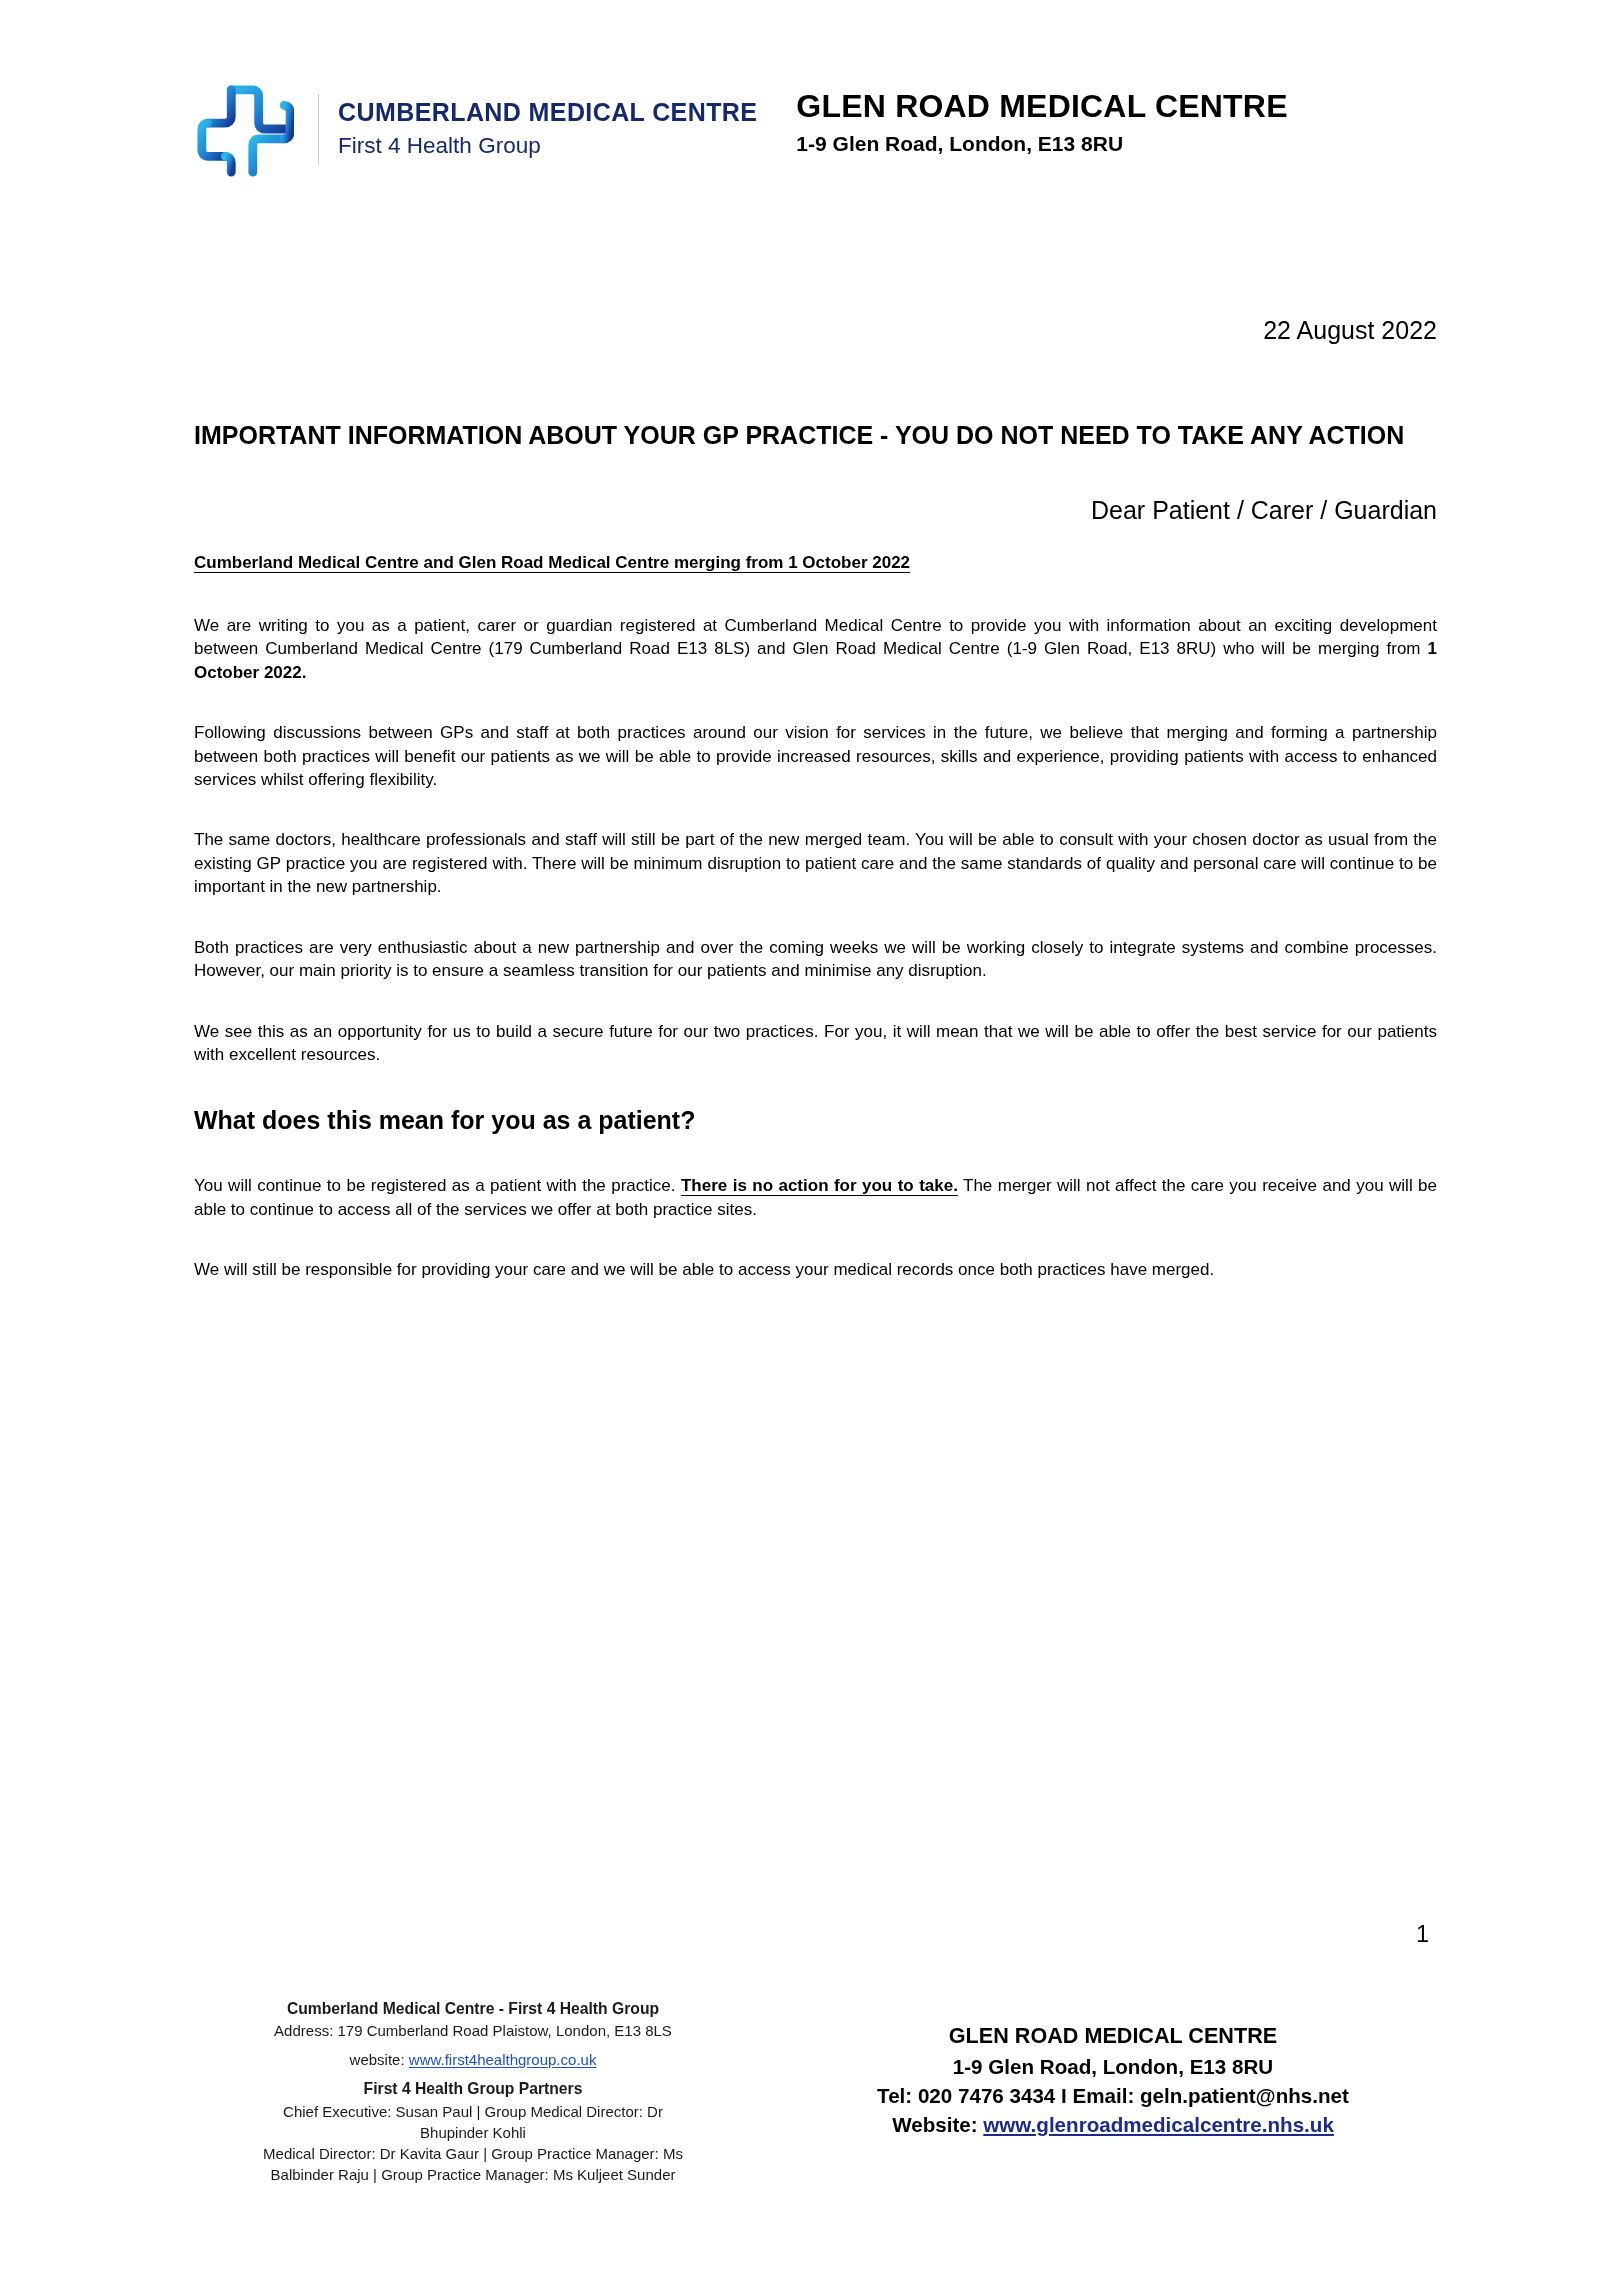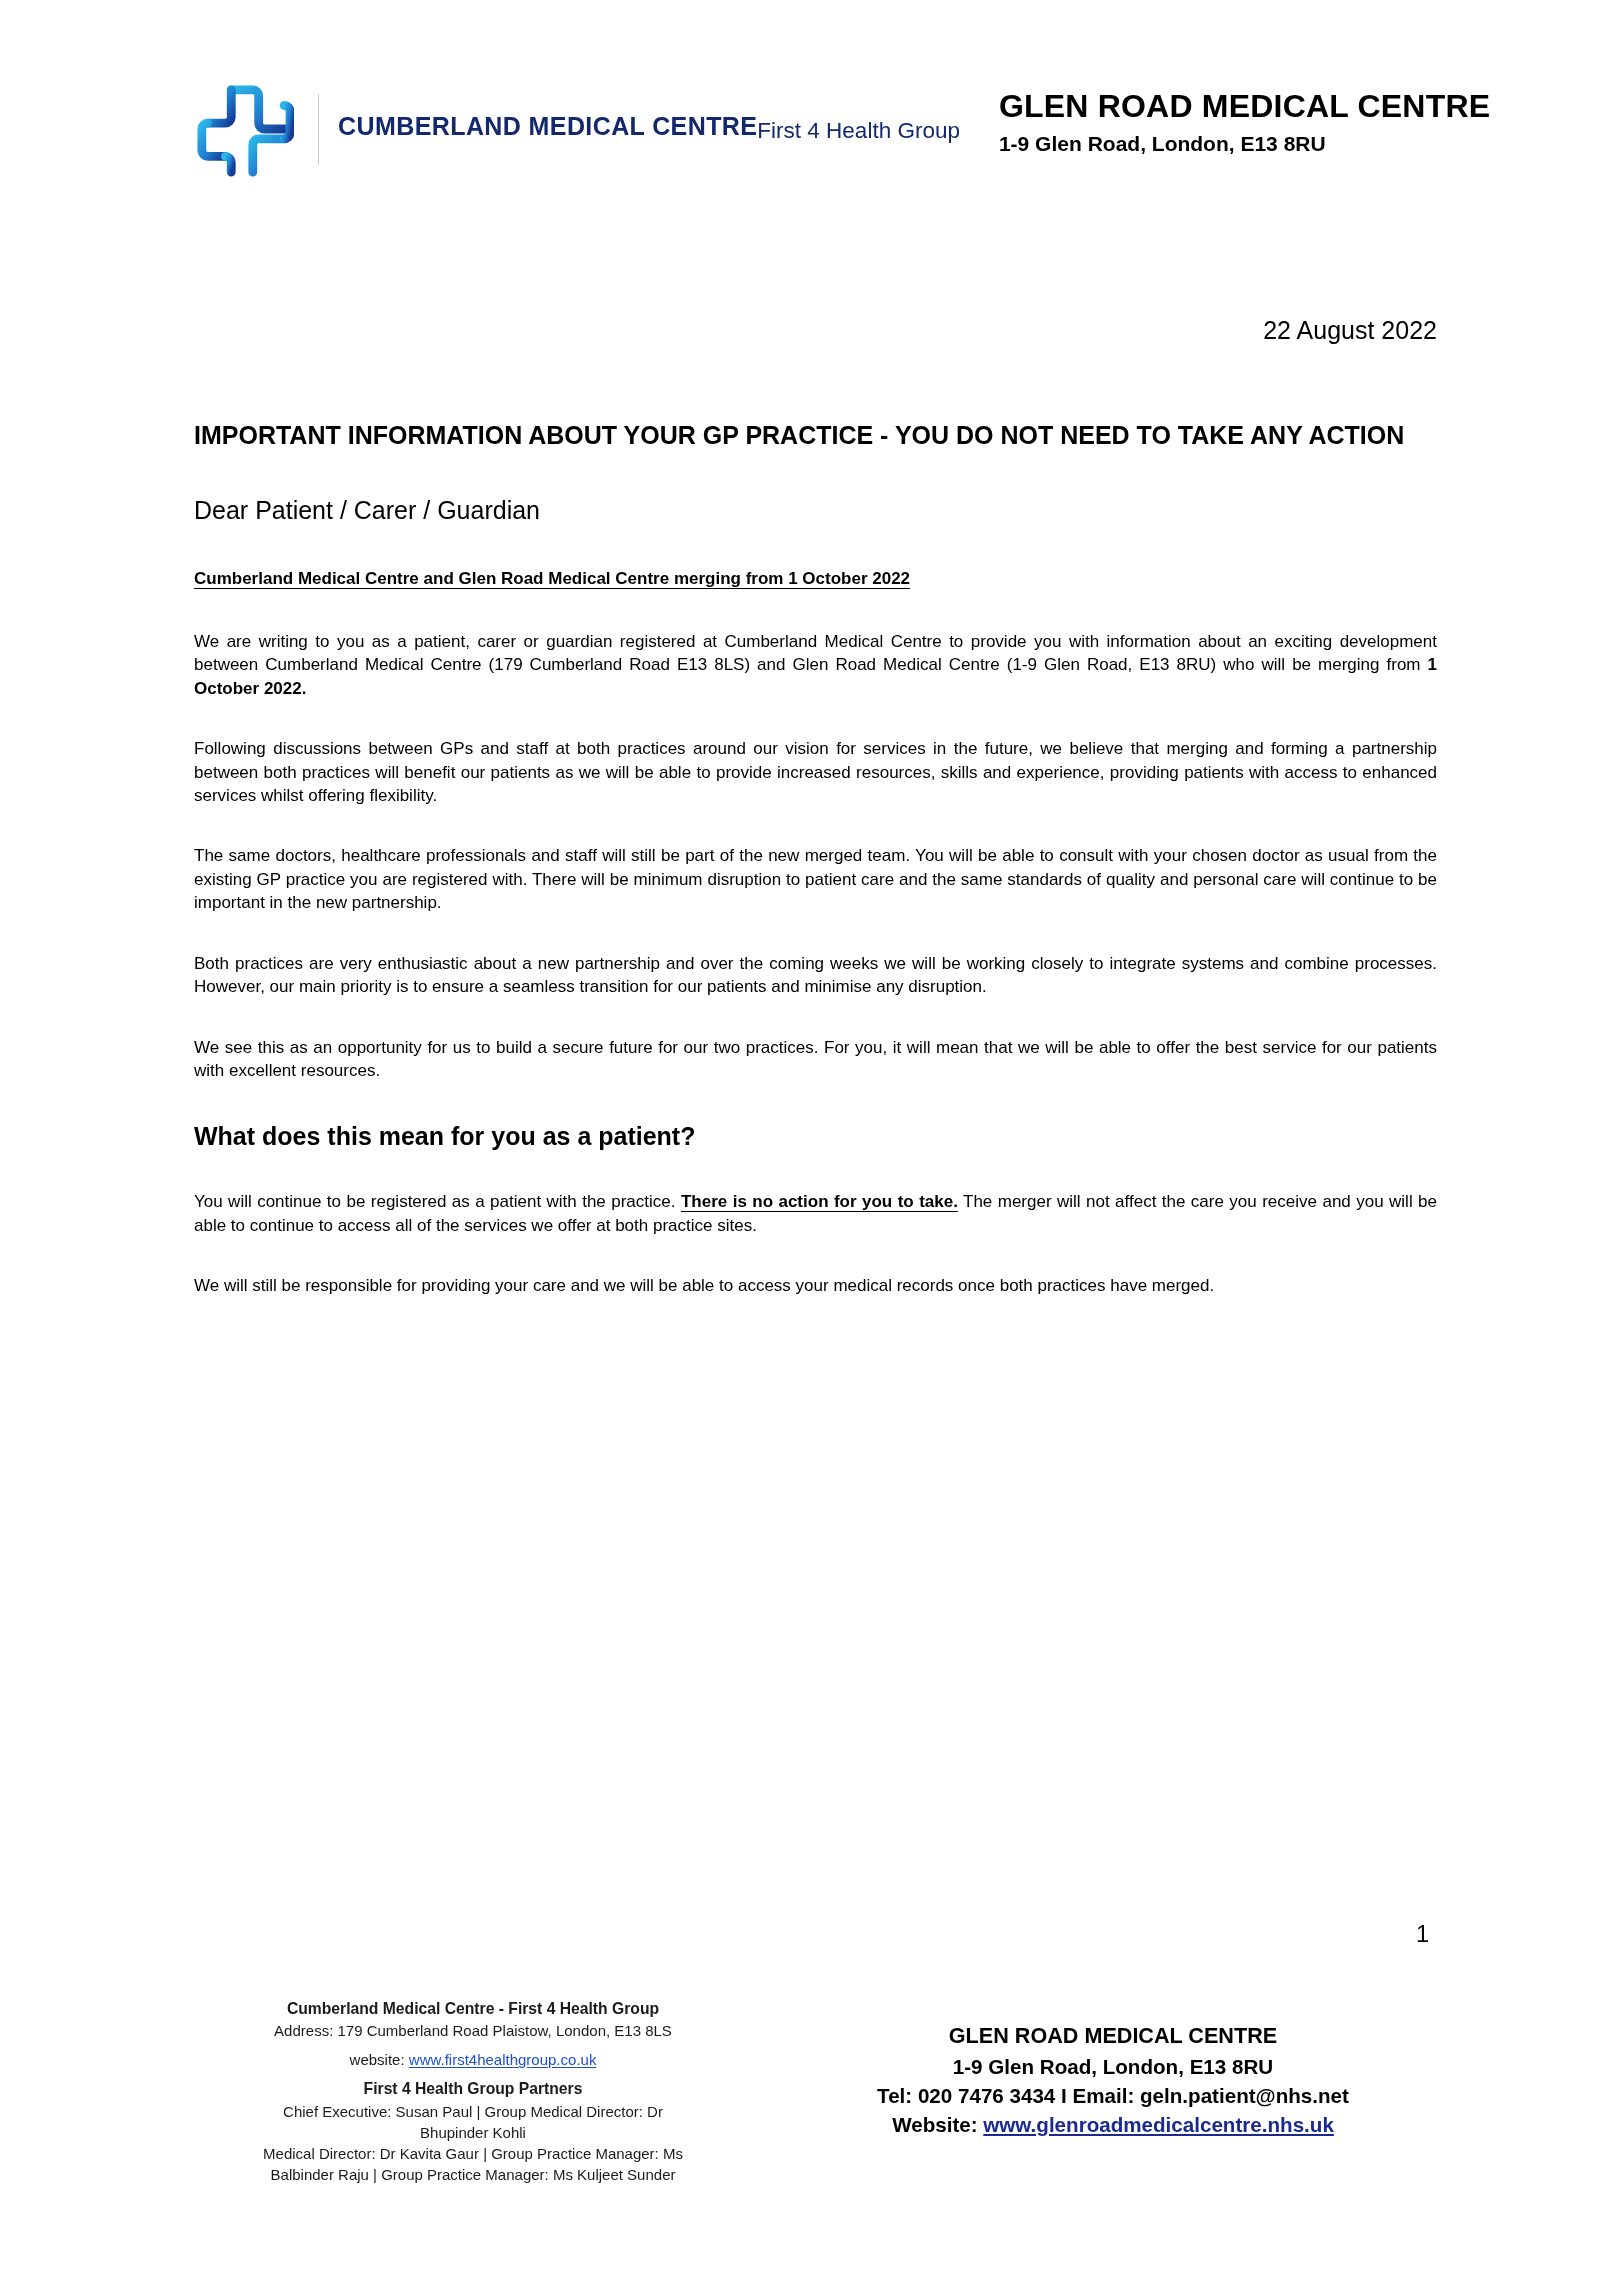--- a/index.html
+++ b/index.html
@@ -42,21 +42,21 @@
   }
   .brand-divider {
     width: 1px;
     height: 71px;
     background: #c9c9cf;
     margin: 0 19.6px 0 23.5px;
     flex: 0 0 auto;
   }
   .cmc-text {
     display: flex;
-    flex-direction: row;
+    flex-direction: column;
     justify-content: center;
     color: #14286e;
   }
   .cmc-name {
     font-size: 25px;
     font-weight: bold;
     letter-spacing: 0.4px;
     line-height: 1.18;
     white-space: nowrap;
   }
@@ -104,21 +104,22 @@
     font-size: 25px;
     font-weight: bold;
     line-height: 1.35;
     text-align: justify;
     text-align-last: left;
     margin: 0 0 41px 0;
   }
   .salutation {
     font-size: 25px;
     line-height: 1.35;
-    margin: 0 0 40px 0;
+    margin: 0 0 24px 0;
+    text-align: right;
   }
   .sub-head {
     font-size: 17px;
     font-weight: bold;
     text-decoration: underline;
     text-underline-offset: 3.9px;
     line-height: 1.38;
     text-align: justify;
     text-align-last: left;
     margin: 0 0 39px 0;

